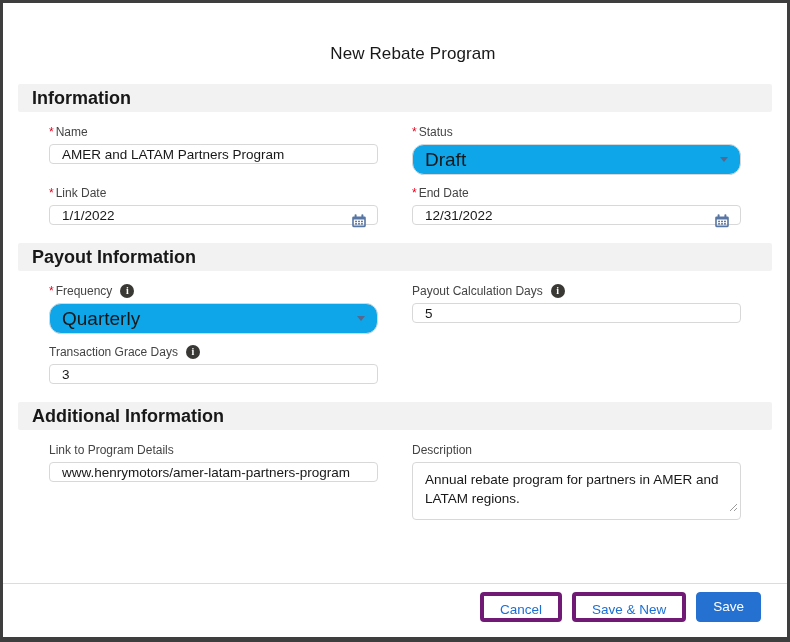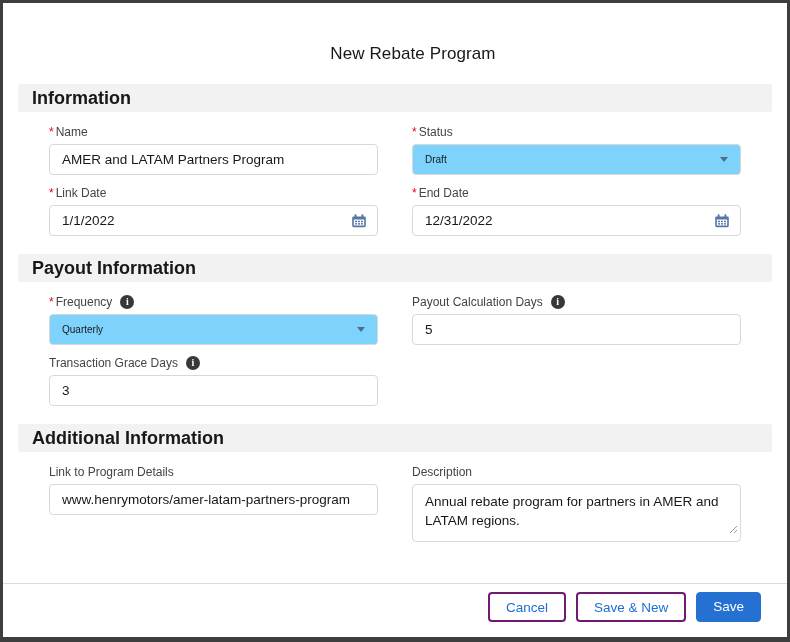--- a/index.html
+++ b/index.html
@@ -32,34 +32,34 @@
   .req { color: #ea001e; margin-right: 2px; font-size: 12px; }
   .info-icon {
     width: 14px; height: 14px; border-radius: 50%; background: #3a3835; color: #fff;
     margin-left: 8px; display: inline-flex; align-items: center; justify-content: center;
     font-size: 10px; font-weight: 700; font-family: "Liberation Serif", serif;
     cursor: pointer; flex: 0 0 auto;
   }
   .info-icon::before { content: "i"; }
   .control { position: relative; }
   .text-input {
-    width: 100%; height: 31px; box-sizing: border-box; background: #fff;
+    width: 100%; height: 20px; box-sizing: border-box; background: #fff;
     border: 1px solid #d8d8d8; border-radius: 4px; padding: 0 12px;
     font-size: 13.5px; color: #181818; font-family: inherit; outline: none;
   }
   .date-input { padding-right: 38px; }
   .icon-btn {
     position: absolute; right: 1px; top: 1px; width: 36px; height: 29px;
     background: transparent; border: none; cursor: pointer;
     display: flex; align-items: center; justify-content: center; color: #5876a3; padding: 0;
   }
   .combobox {
-    height: 31px; box-sizing: border-box; background: #7dd3fc;
-    border: 1px solid #d8d8d8; border-radius: 4px; padding: 0 12px;
-    font-size: 10px; color: #181818; display: flex; align-items: center;
+    height: 31px; box-sizing: border-box; background: #0ea5e9;
+    border: 1px solid #d8d8d8; border-radius: 12px; padding: 0 12px;
+    font-size: 19px; color: #181818; display: flex; align-items: center;
     justify-content: space-between; cursor: pointer;
   }
   .chevron-down {
     width: 0; height: 0; border-left: 4.5px solid transparent;
     border-right: 4.5px solid transparent; border-top: 5.5px solid #54698d;
   }
   .textarea-wrap { position: relative; }
   .desc-textarea {
     width: 100%; height: 58px; box-sizing: border-box; background: #fff;
     border: 1px solid #d8d8d8; border-radius: 4px; padding: 7px 12px;
@@ -69,21 +69,21 @@
   .resize-handle { position: absolute; right: 3px; bottom: 4px; color: #9b9b9b; }
   .footer {
     height: 54px; box-sizing: border-box; border-top: 1px solid #dcdcdc;
     padding: 8px 26px 0 26px; display: flex; justify-content: flex-end;
     align-items: flex-start; gap: 10px;
   }
   .btn {
     height: 30px; padding: 0 16px; border-radius: 4px; font-size: 13.5px;
     font-family: inherit; cursor: pointer; line-height: 28px;
   }
-  .btn-neutral { background: #fff; border: 2px solid #701a75; color: #1b6fd3; }
+  .btn-neutral { background: #fff; border: 4px solid #701a75; color: #1b6fd3; }
   .btn-brand { background: #2471d2; border: 1px solid #2471d2; color: #fff; }
 </style>
 </head>
 <body>
 
 <div class="frame">
   <div class="content">
 
     <h1 class="title">New Rebate Program</h1>
 

